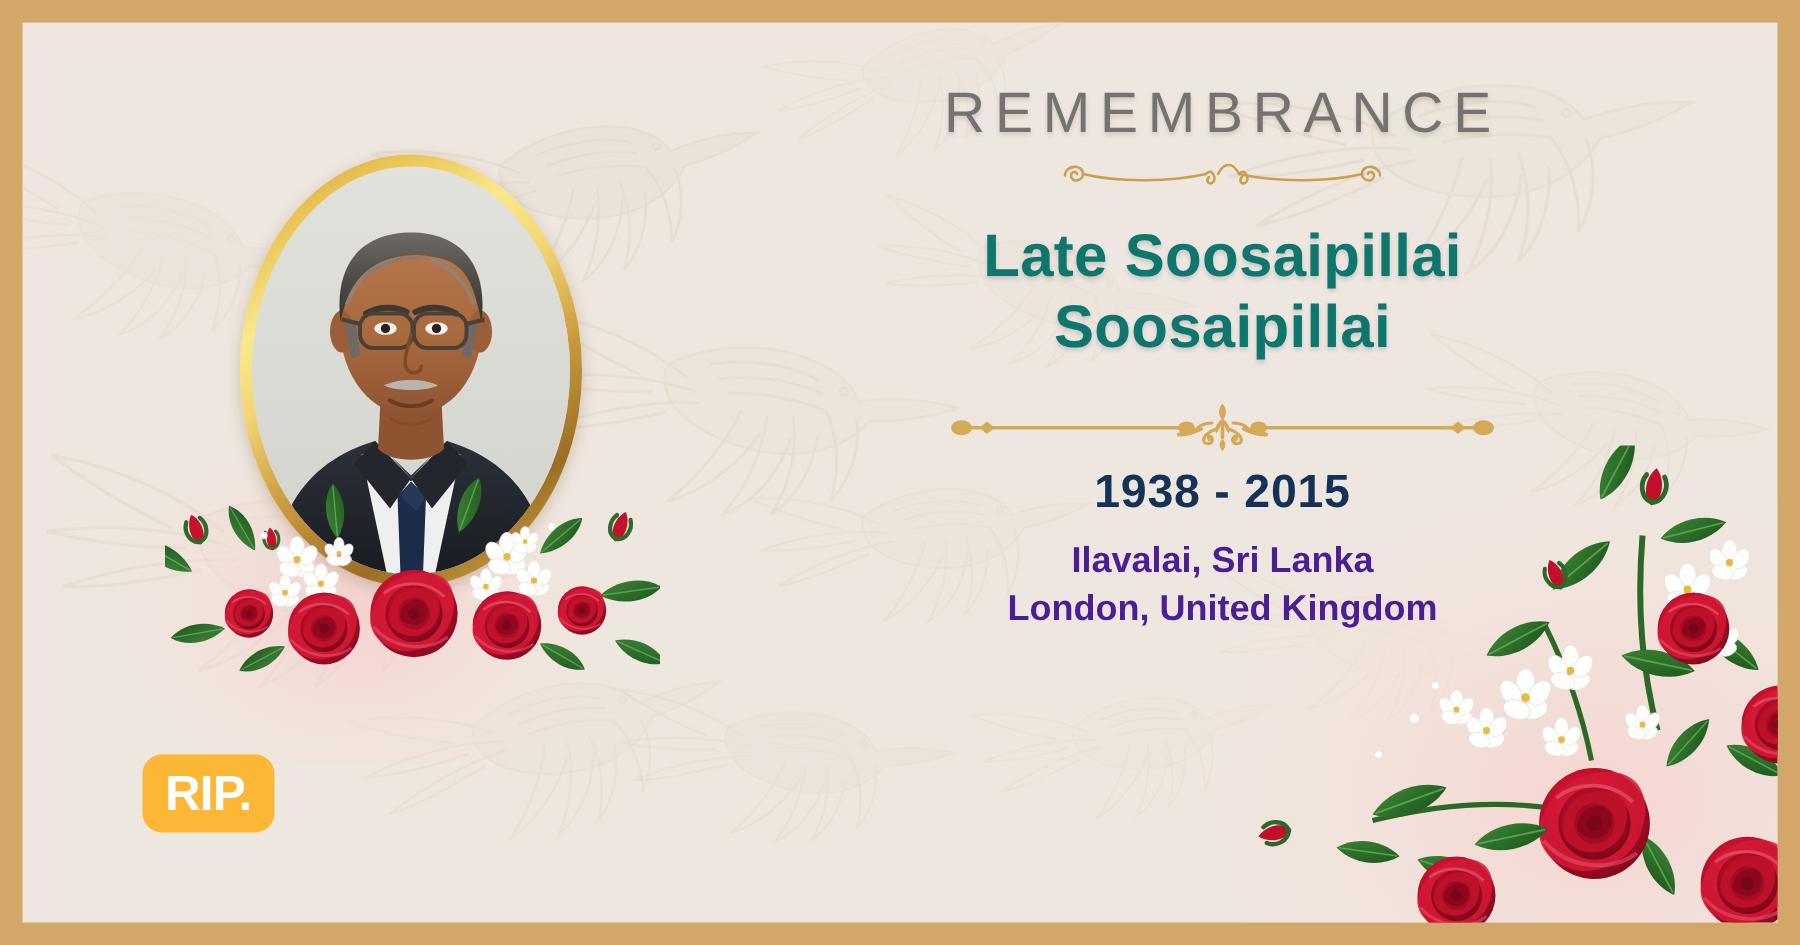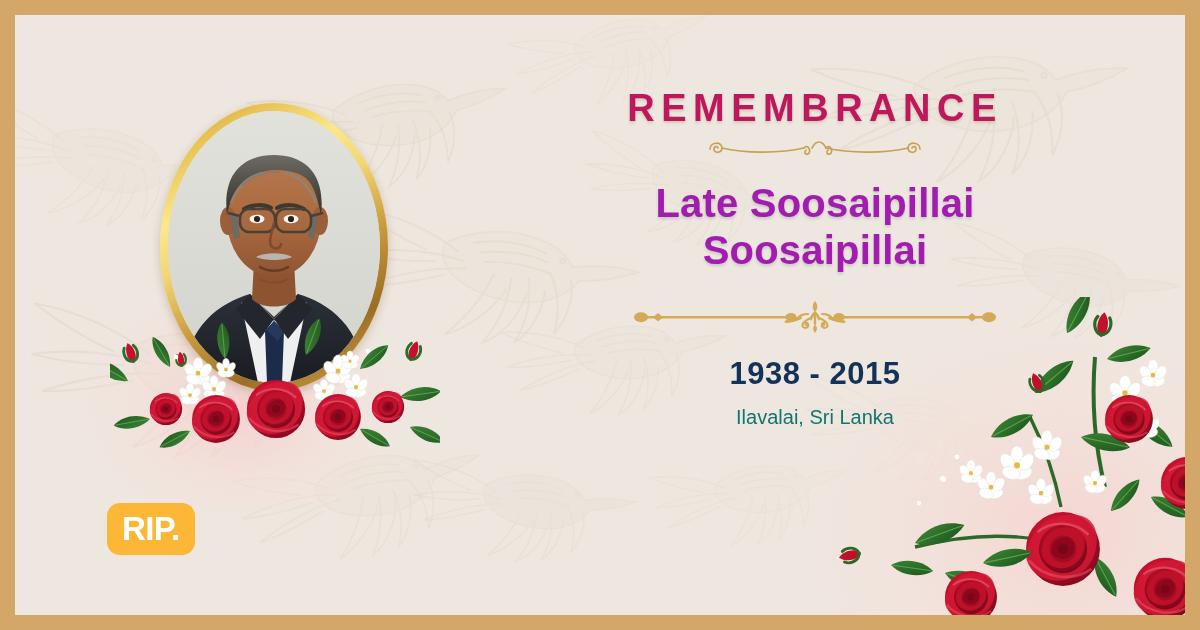--- a/index.html
+++ b/index.html
@@ -72,51 +72,51 @@
   .content {
     position: absolute;
     left: 480px;
     top: 0;
     width: 640px;
     height: 100%;
     text-align: center;
   }
   .title {
     margin: 0;
-    padding-top: 72px;
+    padding-top: 40px;
     font-size: 38px;
-    font-weight: 700;
+    font-weight: 400;
     letter-spacing: 6.5px;
-    color: #be185d;
+    color: #737373;
     text-shadow: 0 2px 3px rgba(120,90,40,.22);
   }
   .flourish-top { margin: 6px auto 0; display: block; }
   .name {
     margin: 18px 0 0;
     font-size: 40px;
     font-weight: 700;
     line-height: 1.17;
-    color: #a21caf;
+    color: #0f766e;
     letter-spacing: .2px;
     text-shadow: 0 2px 3px rgba(20,40,70,.17);
   }
   .divider { margin: 26px auto 0; display: block; }
   .dates {
-    margin: 22px 0 0;
+    margin: 8px 0 0;
     font-size: 31px;
     font-weight: 700;
     color: #133259;
     letter-spacing: .5px;
   }
   .place {
     margin: 12px 0 0;
-    font-size: 20px;
-    font-weight: 400;
+    font-size: 24px;
+    font-weight: 700;
     line-height: 1.33;
-    color: #0f766e;
+    color: #4c1d95;
   }
   .place div { white-space: nowrap; }
 
   
   .portrait-wrap {
     position: absolute;
     left: 145px;
     top: 88px;
     width: 228px;
     height: 288px;
@@ -154,21 +154,21 @@
     bottom: -12px;
     width: 400px;
     height: 330px;
     pointer-events: none;
   }
   .flowers-portrait svg, .flowers-corner svg { display:block; width:100%; height:100%; }
 
   
   .logo {
     position: absolute;
-    left: 92px;
+    left: 80px;
     top: 488px;
     display: flex;
     align-items: flex-end;
     gap: 17px;
   }
   .logo-badge {
     background: #FBB735;
     border-radius: 13px;
     padding: 9px 15px 10px;
     display: flex;
@@ -445,20 +445,21 @@
           <path d="M194,18 C200,20 204,24 202,27 C199,29 196,27 197,24 C198,22 200,23 199,25"></path>
           <path d="M183,14 C178,14 174,16 172,19"></path>
           <path d="M197,14 C202,14 206,16 208,19"></path>
         </g>
       </svg>
 
       <div class="dates">1938 - 2015</div>
 
       <div class="place">
         <div>Ilavalai, Sri Lanka</div>
+        <div>London, United Kingdom</div>
       </div>
     </div>
 
     <div class="flowers-corner">
       <svg viewBox="0 0 400 330">
         <defs>
           <radialGradient id="roseC" cx="42%" cy="36%" r="64%">
             <stop offset="0%" stop-color="#E62A48"></stop>
             <stop offset="50%" stop-color="#C5102C"></stop>
             <stop offset="100%" stop-color="#860A1E"></stop>

